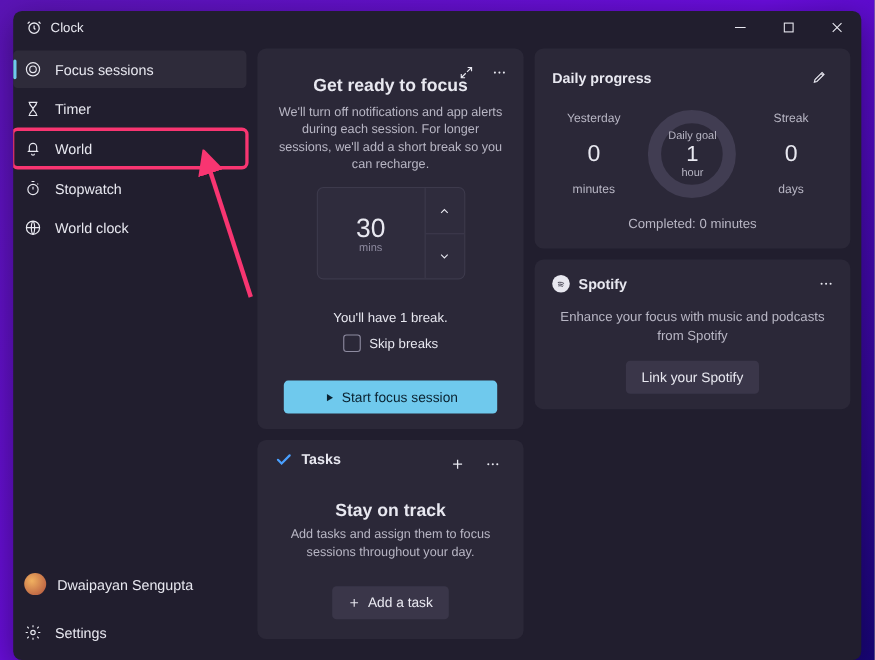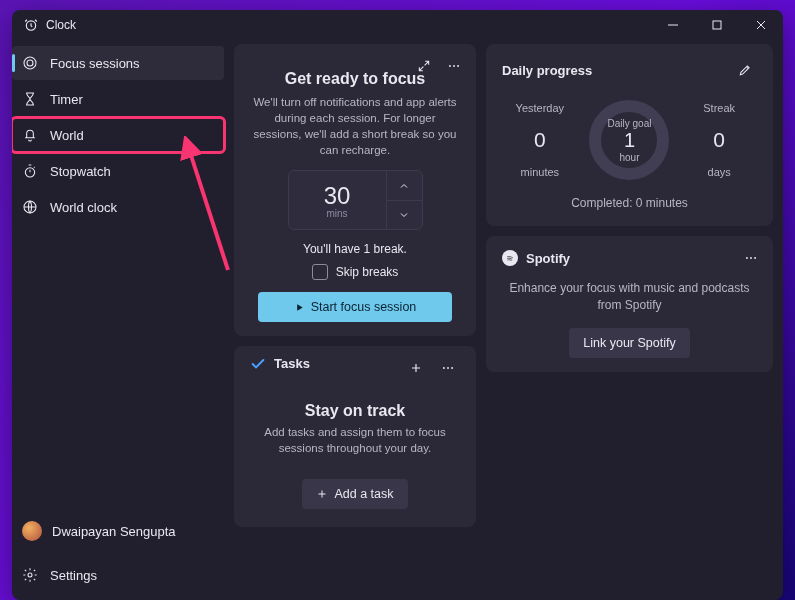--- a/index.html
+++ b/index.html
@@ -80,33 +80,33 @@
     background:var(--panel);
     border-radius:8px;
     padding:14px 16px;
     position:relative;
   }
   .card-actions{position:absolute;top:10px;right:10px;display:flex;gap:6px;color:var(--text)}
   .iconbtn{width:24px;height:24px;display:flex;align-items:center;justify-content:center;border-radius:4px}
   .focus-title{font-size:16px;font-weight:600;text-align:center;margin:12px 0 6px}
   .focus-desc{font-size:11.5px;color:var(--text-dim);text-align:center;line-height:1.4;margin-bottom:12px}
   .timer-box{
-    width:135px;height:60px;margin:0 auto 12px;
+    width:135px;height:84px;margin:0 auto 28px;
     background:var(--panel-2);border-radius:6px;
     display:flex;overflow:hidden;
     border:1px solid var(--outline);
   }
   .timer-val{flex:1;display:flex;flex-direction:column;align-items:center;justify-content:center}
   .timer-val .n{font-size:24px;font-weight:400}
   .timer-val .u{font-size:10px;color:var(--text-dimmer);margin-top:-2px}
   .stepper{width:36px;border-left:1px solid var(--outline);display:flex;flex-direction:column}
   .stepper .sb{flex:1;display:flex;align-items:center;justify-content:center;color:var(--text)}
   .stepper .sb+.sb{border-top:1px solid var(--outline)}
   .break-text{font-size:12px;text-align:center;margin-bottom:8px}
-  .skip-row{display:flex;align-items:center;justify-content:center;gap:8px;font-size:12px;margin-bottom:12px}
+  .skip-row{display:flex;align-items:center;justify-content:center;gap:8px;font-size:12px;margin-bottom:26px}
   .cb{width:16px;height:16px;border:1.5px solid var(--text-dimmer);border-radius:3px}
   .primary-btn{
     display:flex;align-items:center;justify-content:center;gap:6px;
     height:30px;border-radius:4px;background:var(--accent);color:#0a2230;
     font-size:12.5px;font-weight:500;margin:0 8px;
   }
   .primary-btn svg{width:11px;height:11px}
   .tasks-card{padding-top:10px;padding-bottom:18px}
   .tasks-head{display:flex;align-items:flex-start;gap:8px;margin-bottom:22px}
   .tasks-head .spacer{flex:1}

